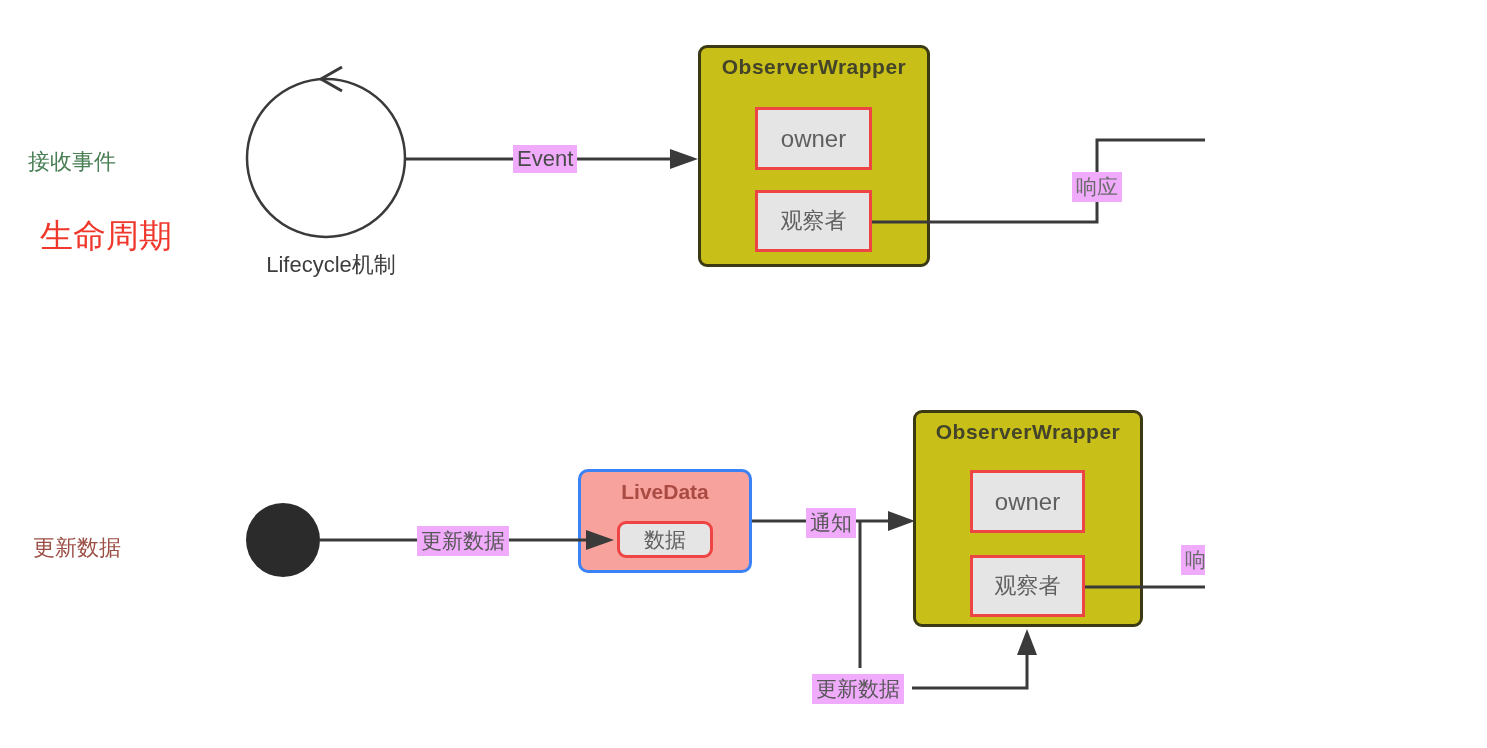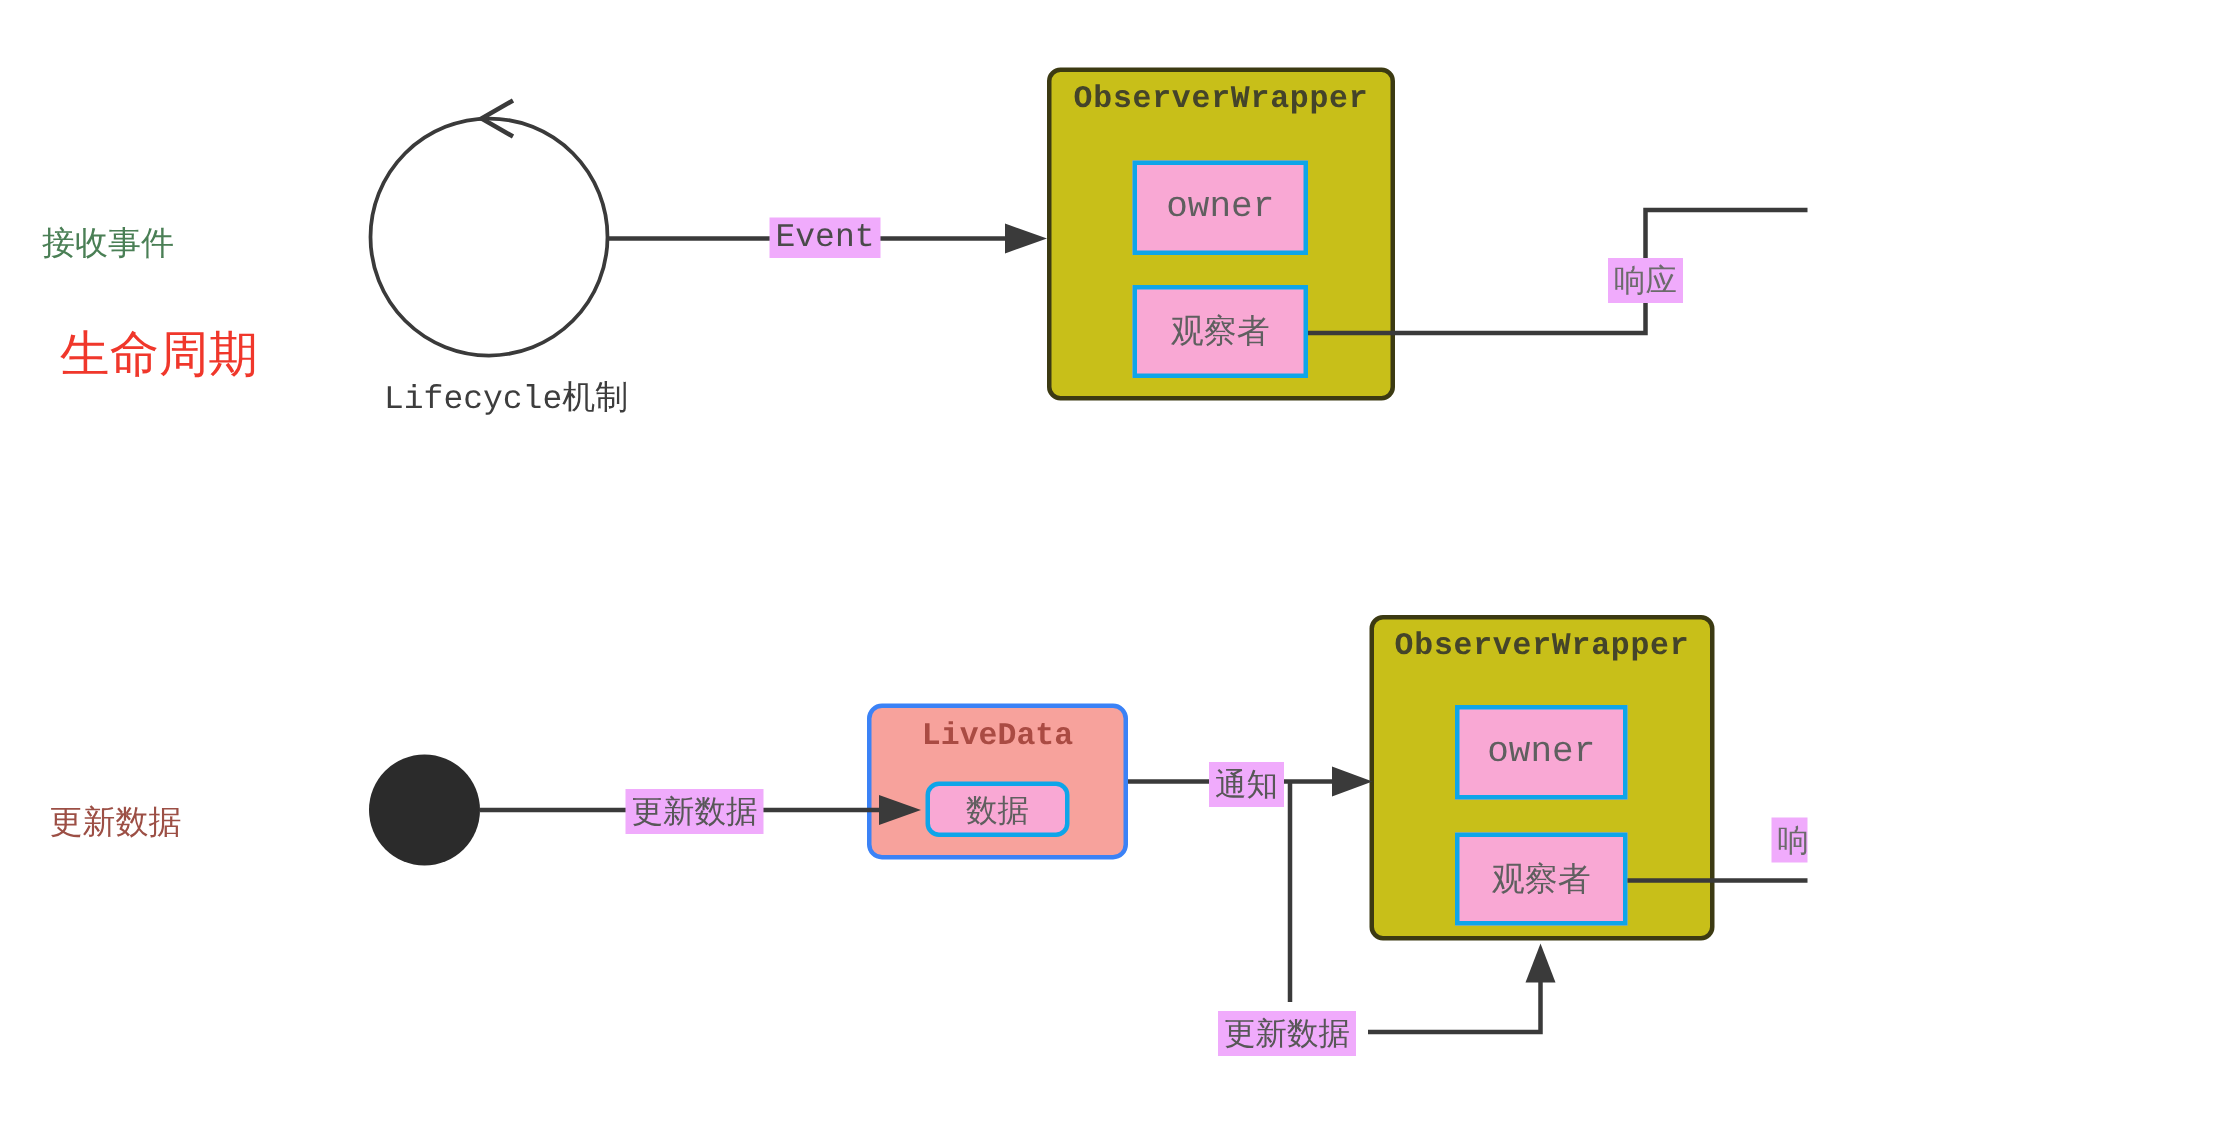--- a/index.html
+++ b/index.html
@@ -1,33 +1,33 @@
 <!DOCTYPE html>
 <html><head>
 <meta charset="utf-8">
 <style>
   html,body{margin:0;padding:0;background:#ffffff;}
   #canvas{
     position:relative;width:1205px;height:748px;background:#ffffff;overflow:hidden;
-    font-family:Liberation Mono, monospace;
+    font-family:Liberation Sans, sans-serif;
   }
   .layer-boxes{position:absolute;inset:0;z-index:1;}
   .layer-svg{position:absolute;inset:0;z-index:2;pointer-events:none;}
   .layer-labels{position:absolute;inset:0;z-index:3;}
 
   .wrapper-box{
     position:absolute;box-sizing:border-box;
     background:#c8bf19;border:3px solid #3c3a12;border-radius:9px;
   }
   .wrapper-title{
     text-align:center;margin-top:7px;font-size:21px;font-weight:600;color:#44442a;
     letter-spacing:0.5px;
   }
   .white-node{
-    position:absolute;box-sizing:border-box;background:#f9a8d4;border:3px solid #0ea5e9;
+    position:absolute;box-sizing:border-box;background:#e5e5e5;border:3px solid #ef4444;
     display:flex;align-items:center;justify-content:center;color:#5f5f5f;
   }
   .livedata-box{
     position:absolute;box-sizing:border-box;background:#f7a29c;
     border:3px solid #3b82f6;border-radius:10px;
   }
   .livedata-title{
     text-align:center;margin-top:8px;font-size:21px;font-weight:600;color:#aa4b43;
   }
   .line-label{

